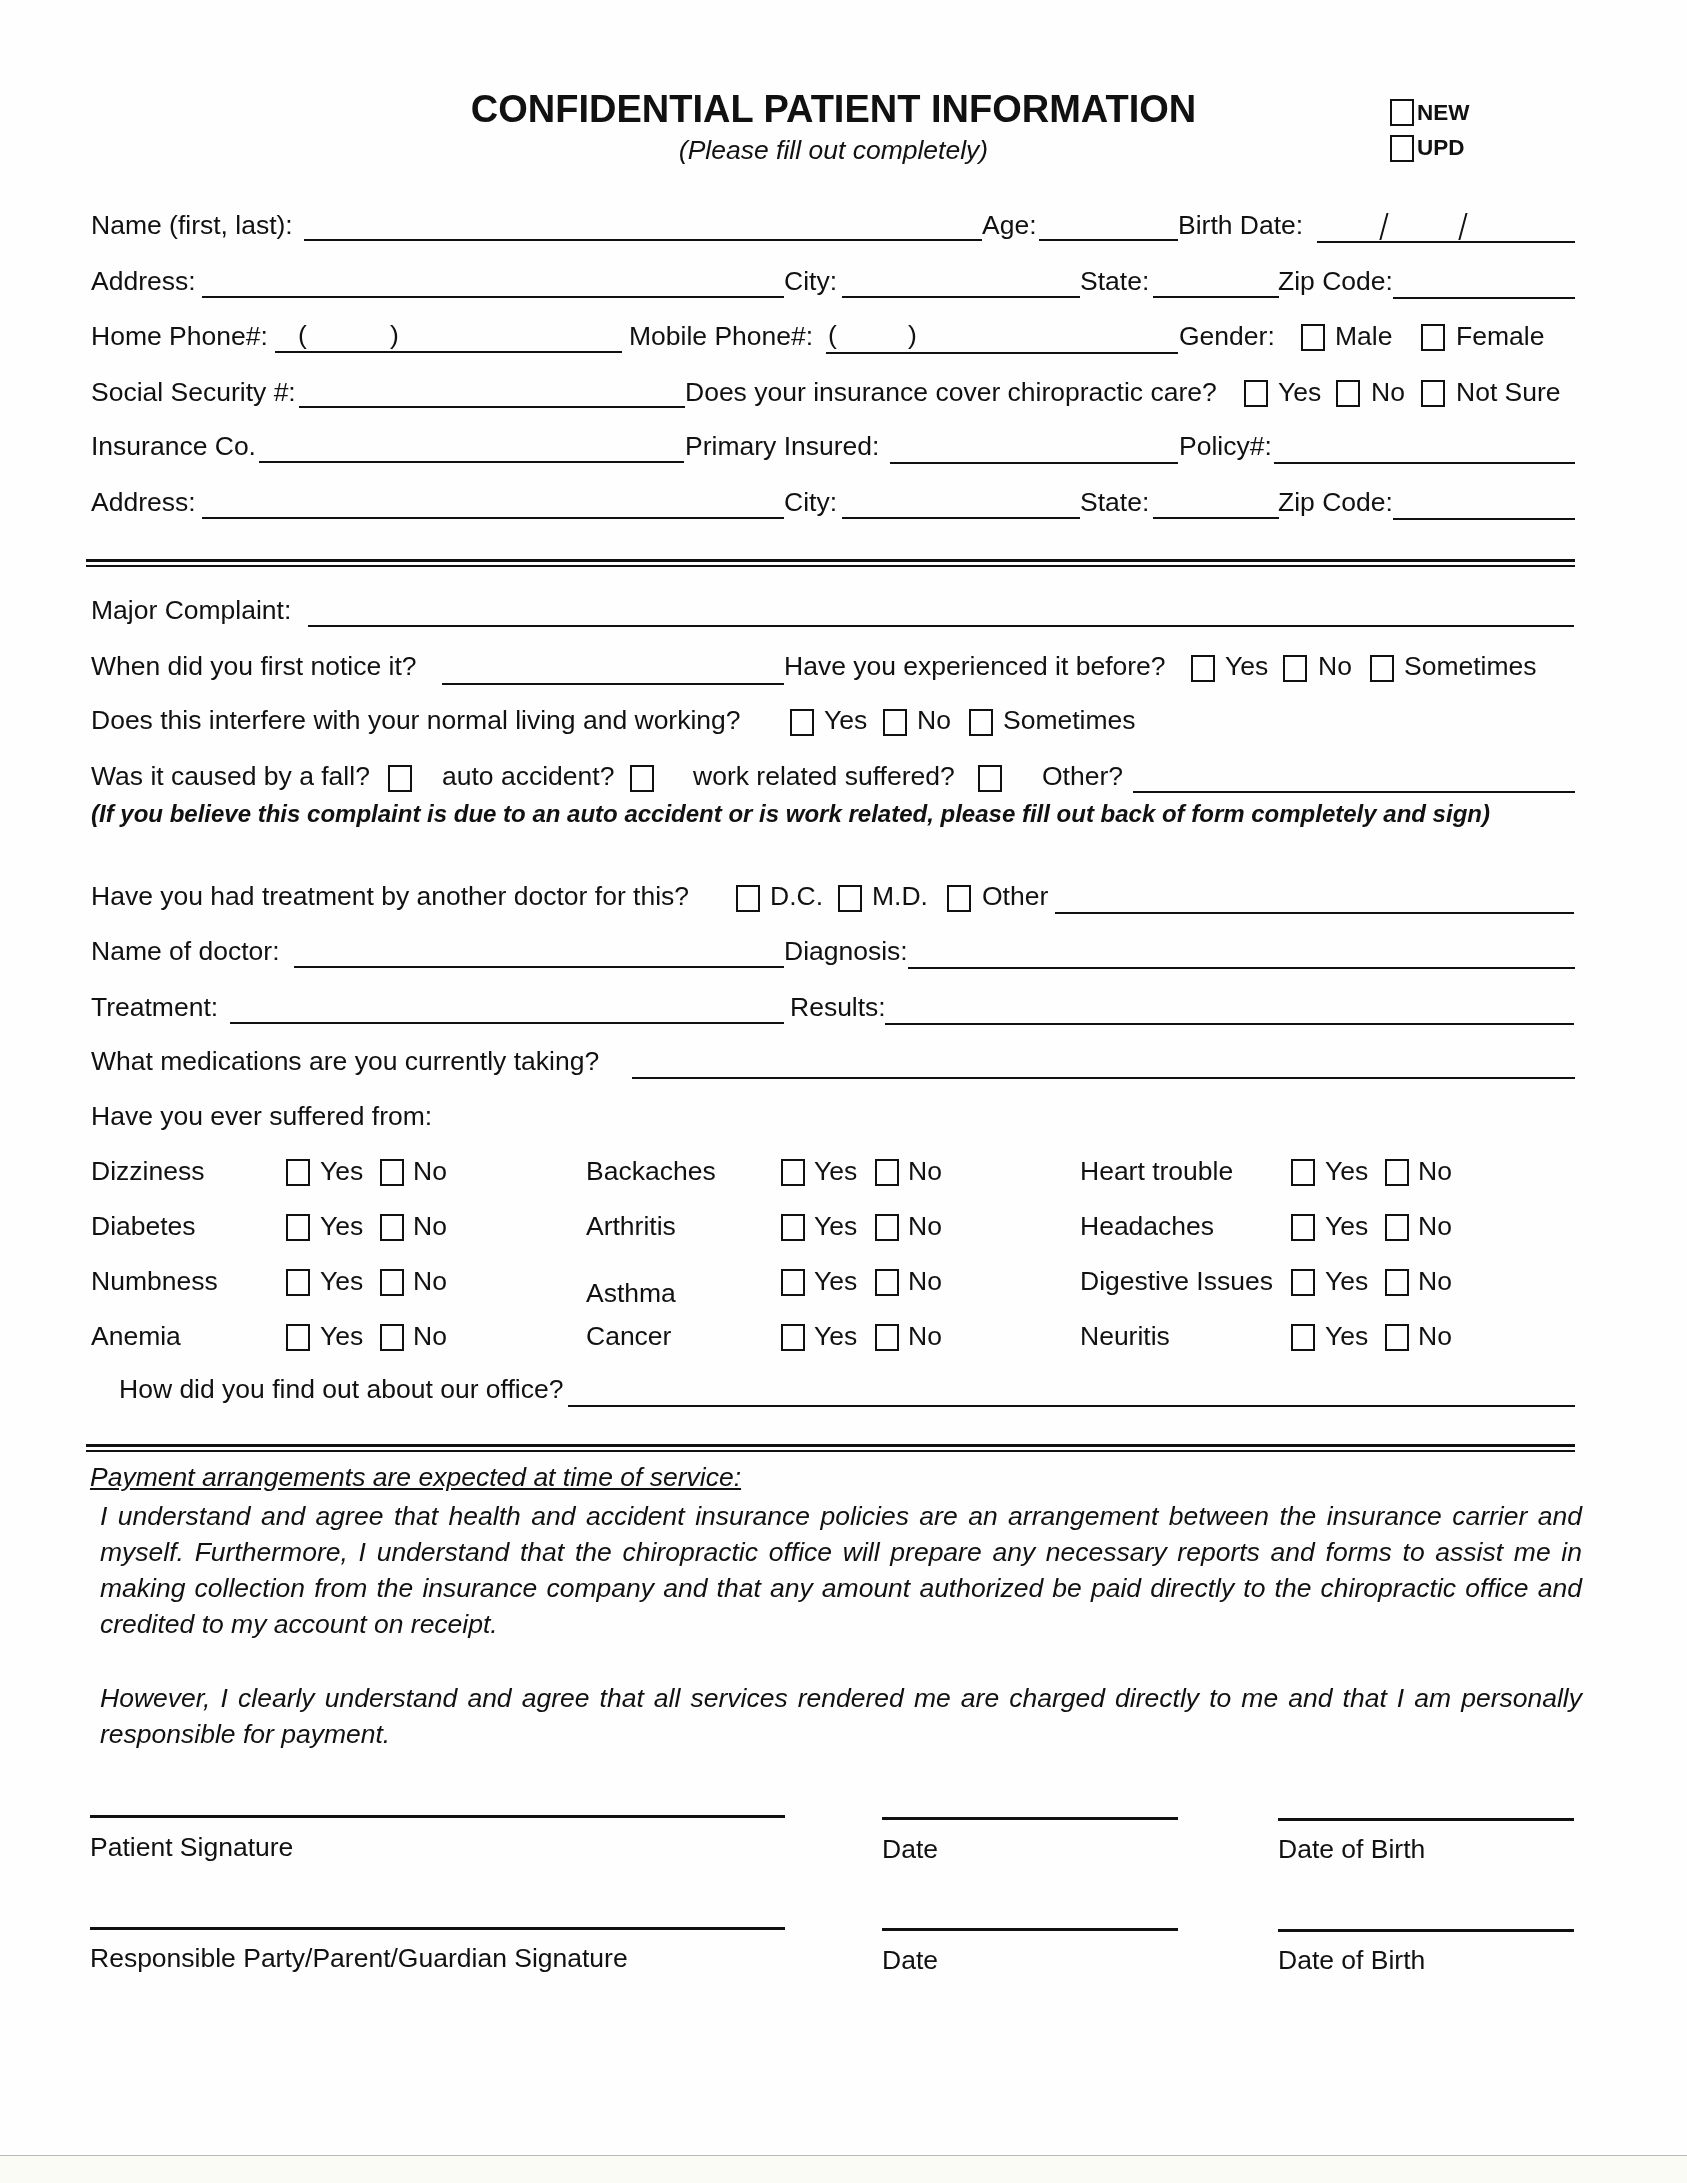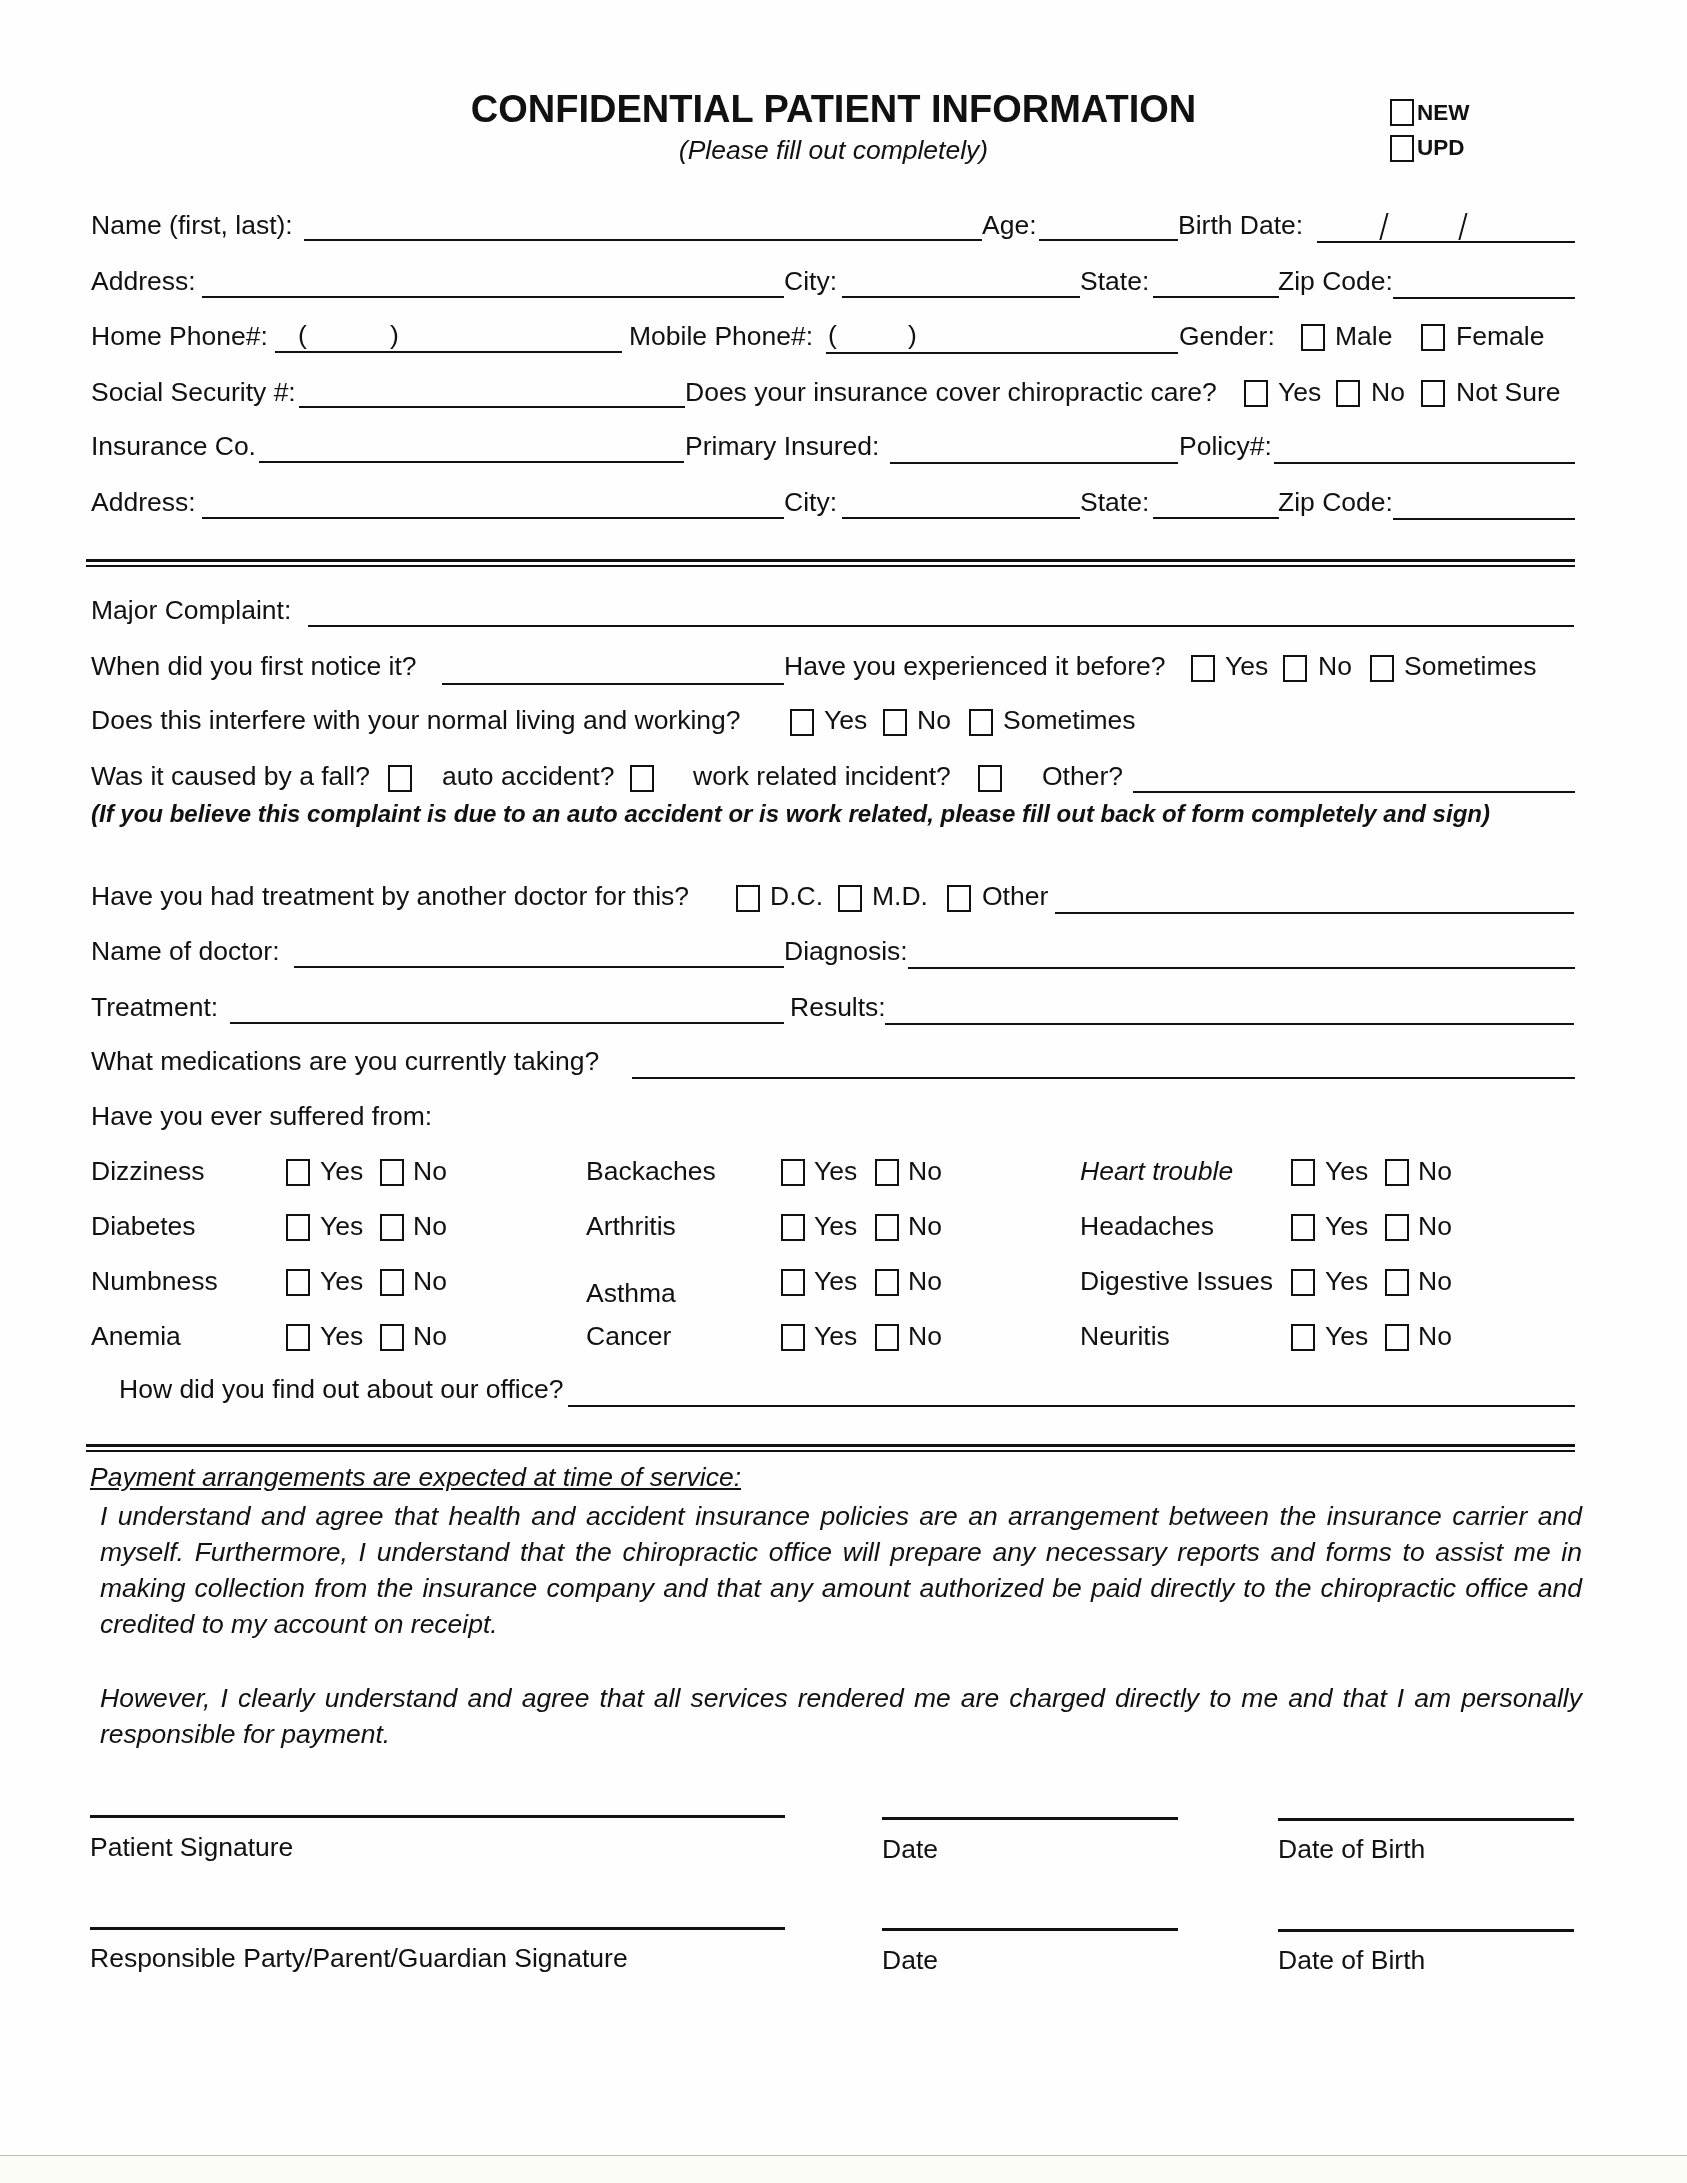--- a/index.html
+++ b/index.html
@@ -106,21 +106,21 @@
 <div class="txt" style="left:824px;top:704px;">Yes</div>
 <div class="box" style="left:883px;top:709px;"></div>
 <div class="txt" style="left:917px;top:704px;">No</div>
 <div class="box" style="left:969px;top:709px;"></div>
 <div class="txt" style="left:1003px;top:704px;">Sometimes</div>
 
 <div class="txt" style="left:91px;top:760px;">Was it caused by a fall?</div>
 <div class="box" style="left:388px;top:765px;"></div>
 <div class="txt" style="left:442px;top:760px;">auto accident?</div>
 <div class="box" style="left:630px;top:765px;"></div>
-<div class="txt" style="left:693px;top:760px;">work related incident?</div>
+<div class="txt" style="left:693px;top:760px;">work related suffered?</div>
 <div class="box" style="left:978px;top:765px;"></div>
 <div class="txt" style="left:1042px;top:760px;">Other?</div>
 <div class="line" style="left:1133px;top:791px;width:442px;"></div>
 
 <div class="txt note" style="left:91px;top:798px;">(If you believe this complaint is due to an auto accident or is work related, please fill out back of form completely and sign)</div>
 
 <div class="txt" style="left:91px;top:880px;">Have you had treatment by another doctor for this?</div>
 <div class="box" style="left:736px;top:885px;"></div>
 <div class="txt" style="left:770px;top:880px;">D.C.</div>
 <div class="box" style="left:838px;top:885px;"></div>
@@ -178,21 +178,21 @@
     <div class="txt" style="left: 586px; top: 1265px; margin-top: 12px;">Asthma</div>
     <div class="box" style="left: 781px; top: 1269px;"></div>
     <div class="txt" style="left: 814px; top: 1265px;">Yes</div>
     <div class="box" style="left: 875px; top: 1269px;"></div>
     <div class="txt" style="left: 908px; top: 1265px;">No</div>
     <div class="txt" style="left: 586px; top: 1320px;">Cancer</div>
     <div class="box" style="left: 781px; top: 1324px;"></div>
     <div class="txt" style="left: 814px; top: 1320px;">Yes</div>
     <div class="box" style="left: 875px; top: 1324px;"></div>
     <div class="txt" style="left: 908px; top: 1320px;">No</div>
-    <div class="txt" style="left: 1080px; top: 1155px; font-style: italic;">Heart trouble</div>
+    <div class="txt" style="left: 1080px; top: 1155px;">Heart trouble</div>
     <div class="box" style="left: 1291px; top: 1159px;"></div>
     <div class="txt" style="left: 1325px; top: 1155px;">Yes</div>
     <div class="box" style="left: 1385px; top: 1159px;"></div>
     <div class="txt" style="left: 1418px; top: 1155px;">No</div>
     <div class="txt" style="left: 1080px; top: 1210px;">Headaches</div>
     <div class="box" style="left: 1291px; top: 1214px;"></div>
     <div class="txt" style="left: 1325px; top: 1210px;">Yes</div>
     <div class="box" style="left: 1385px; top: 1214px;"></div>
     <div class="txt" style="left: 1418px; top: 1210px;">No</div>
     <div class="txt" style="left: 1080px; top: 1265px;">Digestive Issues</div>

